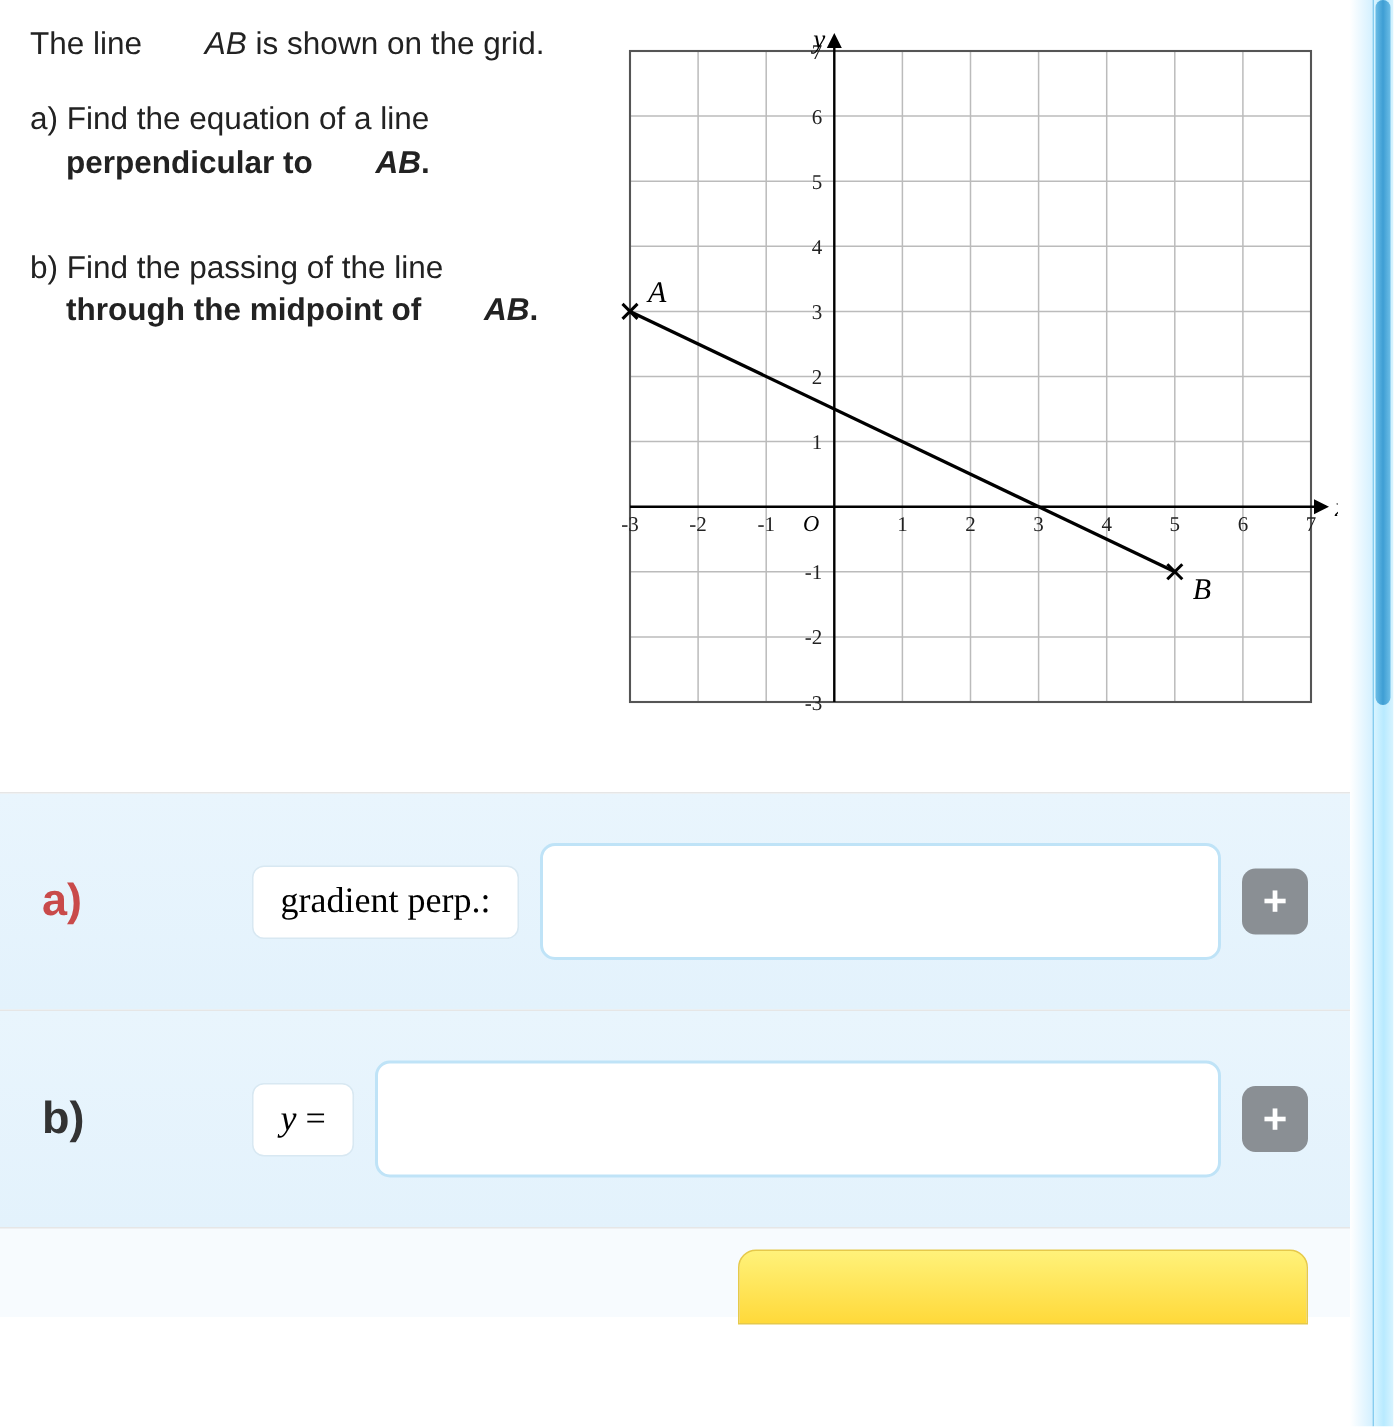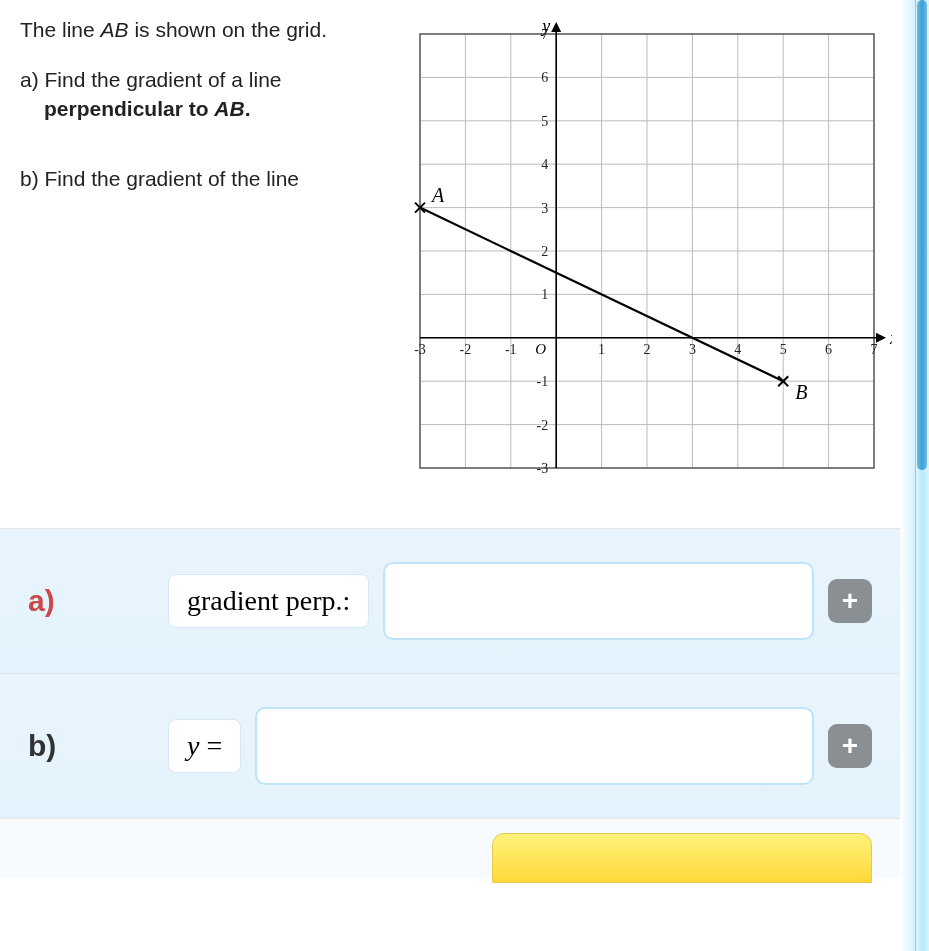--- a/index.html
+++ b/index.html
@@ -6,53 +6,54 @@
   html, body { width: 929px; height: 951px; font-family: Arial, Helvetica, sans-serif; background: #fff; }
   body { position: relative; }
 
   .page { position: absolute; left: 0; top: 0; width: 900px; height: 951px; background: #fff; }
   .scrollbar-track { position: absolute; right: 0; top: 0; width: 14px; height: 951px; background: linear-gradient(to right, #d8f4ff, #b8eaff, #d8f4ff); border-left: 1px solid #86cdf0; }
   .scrollbar-thumb { position: absolute; right: 2px; top: 0; width: 10px; height: 470px; background: linear-gradient(to right, #6cbde6, #3e9ed4, #6cbde6); border-radius: 5px; }
   .right-edge { position: absolute; right: 14px; top: 0; width: 15px; height: 951px; background: linear-gradient(to right, #fff, #d4f0ff); }
 
   .question-area { padding: 16px 20px 8px 20px; }
   .qline { font-size: 21px; color: #222; line-height: 1.35; }
-  .italic { font-style: italic; }
+  .italic { font-style: italic; margin-left: 36px; }
   .sub-indent { padding-left: 24px; font-weight: bold; }
   .block { margin-bottom: 22px; }
 
   .chart-wrap { position: absolute; left: 402px; top: 16px; width: 490px; height: 470px; }
 
   .answers { position: absolute; left: 0; top: 528px; width: 900px; }
   .answer-row { display: flex; align-items: center; padding: 22px 28px; border-top: 1px solid #e6e6e6; background: linear-gradient(#e9f5fd, #e3f2fc); min-height: 145px; }
   .answer-row + .answer-row { margin-top: 0; }
   .part-label { width: 140px; font-size: 30px; font-weight: bold; color: #333; }
   .part-a { color: #c94a4a; }
-  .prompt-box { font-family: "Times New Roman", serif; font-size: 28px; padding: 10px 18px; background: #fff; border: 1px solid #d8e8f2; border-radius: 8px; margin-right: 14px; white-space: nowrap; }
+  .prompt-box { font-family: "Times New Roman", serif; font-size: 24px; padding: 10px 18px; background: #fff; border: 1px solid #d8e8f2; border-radius: 8px; margin-right: 14px; white-space: nowrap; }
   .yi { font-style: italic; }
   .input-field { flex: 1; height: 78px; background: #fff; border: 2px solid #bfe3f7; border-radius: 10px; padding: 10px; font-size: 26px; }
   .plus-btn { width: 44px; height: 44px; margin-left: 14px; border-radius: 9px; background: #8a8f94; color: #fff; display: flex; align-items: center; justify-content: center; font-size: 28px; font-weight: bold; border: none; cursor: pointer; }
 
   .bottom-row { display: flex; align-items: center; padding: 8px 28px 0 28px; border-top: 1px solid #e6e6e6; background: #f7fbfe; height: 60px; justify-content: flex-end; }
   .ok-shadow { width: 380px; height: 50px; border-radius: 12px 12px 0 0; background: linear-gradient(#fff27a, #ffd93a); border: 1px solid #e6c94a; margin-top: 10px; }
 </style>
 </head>
 <body>
 
 <div class="page">
   <div class="question-area">
     <p class="qline block">
       The line <span class="italic">AB</span> is shown on the grid.
     </p>
     <div class="block">
-      <p class="qline">a) Find the gradient of a line</p>
+      <p class="qline">a) Find the equation of a line</p>
       <p class="qline sub-indent">perpendicular to <span class="italic">AB</span>.</p>
     </div>
     <div class="block" style="margin-top:42px;">
-      <p class="qline">b) Find the gradient of the line</p>
+      <p class="qline">b) Find the passing of the line</p>
+      <p class="qline sub-indent">through the midpoint of <span class="italic">AB</span>.</p>
     </div>
   </div>
 
   <div class="chart-wrap">
     <svg id="grid-svg" width="490" height="470" viewBox="0 0 490 470">
         <line x1="18" y1="452" x2="18" y2="18" stroke="#bbb" stroke-width="1"></line>
         <line x1="63.400000000000006" y1="452" x2="63.400000000000006" y2="18" stroke="#bbb" stroke-width="1"></line>
         <line x1="108.80000000000001" y1="452" x2="108.80000000000001" y2="18" stroke="#bbb" stroke-width="1"></line>
         <line x1="154.2" y1="452" x2="154.2" y2="18" stroke="#bbb" stroke-width="1"></line>
         <line x1="199.60000000000002" y1="452" x2="199.60000000000002" y2="18" stroke="#bbb" stroke-width="1"></line>

